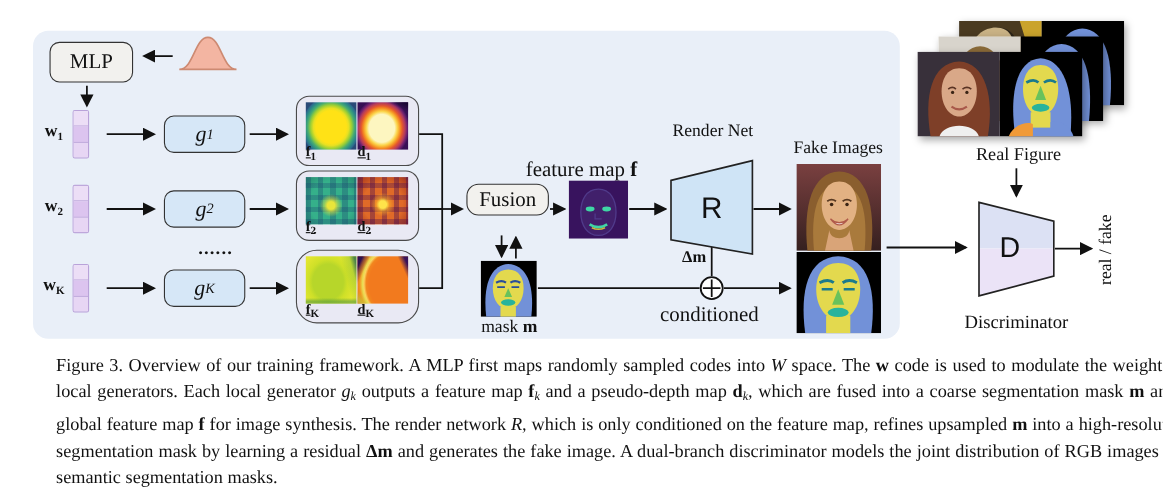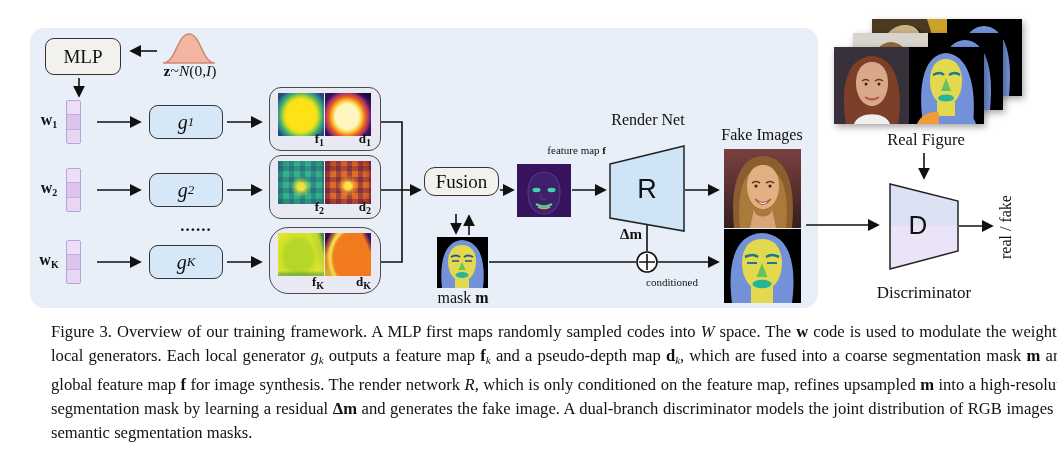--- a/index.html
+++ b/index.html
@@ -20,21 +20,21 @@
   .wv1{left:66px;top:100px;} .wv2{left:66px;top:168px;} .wvk{left:66px;top:240px;}
   .wvec span{flex:1;border-bottom:1px solid #c3aede;}
   .wvec span:nth-child(1){background:#ecdef6;}
   .wvec span:nth-child(2){background:#dcc4ef;}
   .wvec span:nth-child(3){background:#e7d6f4;border-bottom:none;}
   .dots{left:158px;top:216px;width:76px;text-align:center;font-size:17px;font-weight:bold;letter-spacing:1px;}
   .fgroup{width:112px;background:#e9e9f4;border:1.5px solid #4a4a4a;border-radius:12px;box-sizing:border-box;}
   .fg1{left:269px;top:87px;height:64px;} .fg2{left:269px;top:155px;height:64px;} .fgk{left:269px;top:227px;height:67px;border-radius:19px;}
   .fimg{position:absolute;top:5px;width:46px;height:43px;}
   .fimg.l{left:8px;} .fimg.r{left:55px;}
-  .flab{position:absolute;bottom:0px;width:46px;text-align:right;font-weight:bold;font-size:13px;line-height:15px;}
+  .flab{position:absolute;bottom:0px;width:46px;text-align:left;font-weight:bold;font-size:13px;line-height:15px;text-decoration:underline;}
   .flab.l{left:8px;} .flab.r{left:55px;}
   .sub{font-size:10px;vertical-align:-3px;}
   .gsub{font-size:13px;font-style:italic;vertical-align:-4px;}
   
   .img-f1{background:radial-gradient(ellipse 58% 66% at 50% 52%,#ffe216 0 52%,#e8e022 60%,#9ccf35 70%,#47ab72 80%,#2e8e85 88%,#2c6b8e 96%,#2a4a78 100%);}
   .img-d1{background:linear-gradient(205deg,rgba(20,5,45,.9) 0 3%,transparent 14%),
           radial-gradient(ellipse 55% 64% at 48% 55%,#fdf6c0 0 46%,#fbd44a 56%,#f59122 66%,#e4572e 74%,#b13a5e 84%,#6c2070 92%,#371055 100%);}
   .img-f2{background:radial-gradient(circle at 50% 60%,#e9e53a 0 10%,rgba(233,229,58,.5) 18%,transparent 30%),
           repeating-linear-gradient(90deg,rgba(24,60,110,.30) 0 5px,transparent 5px 11px),
           repeating-linear-gradient(0deg,rgba(24,60,110,.28) 0 5px,transparent 5px 11px),
@@ -44,21 +44,21 @@
           repeating-linear-gradient(0deg,rgba(70,10,80,.34) 0 5px,transparent 5px 11px),
           radial-gradient(ellipse at 50% 55%,#e06a28 0 55%,#b5431f 85%,#7c2a3a 100%);}
   .img-fk{background:linear-gradient(0deg,rgba(60,140,70,.5) 0 5%,transparent 12%),
           linear-gradient(255deg,rgba(30,100,80,.75) 0 4%,rgba(90,170,60,.3) 12%,transparent 26%),
           radial-gradient(ellipse 55% 68% at 44% 54%,#b7d62a 0 55%,#cfe028 70%,#e3e630 100%);}
   .img-dk{background:linear-gradient(115deg,#2c0f50 0 7%,rgba(44,15,80,.5) 11%,transparent 18%),
           linear-gradient(245deg,#3a1258 0 6%,transparent 15%),
           linear-gradient(45deg,rgba(190,210,60,.6) 0 6%,transparent 14%),
           radial-gradient(ellipse 72% 95% at 66% 58%,#f27a1e 0 60%,#f2861e 68%,#fbd25e 74%,#e8dc52 78%,#f2931e 86%,#e2681c 100%);}
   .lbl{font-size:16px;text-align:center;}
-  .lbl-sm{font-size:11px;text-align:right;}
+  .lbl-sm{font-size:19px;text-align:left;}
   .bold{font-weight:bold;}
   .ital{font-style:italic;}
   .zlab{left:134px;top:62px;width:112px;text-align:center;font-size:15.5px;}
   .bigletter{font-family:"Liberation Sans",sans-serif;font-size:27px;display:flex;align-items:center;justify-content:center;color:#111;}
   .vert{writing-mode:vertical-rl;transform:rotate(180deg);text-align:center;font-size:16px;}
   .stackpair{position:absolute;width:150px;height:77px;box-shadow:2px 3px 7px rgba(0,0,0,.35);display:flex;}
   .caption{left:13px;top:320px;width:1031px;font-size:16.6px;line-height:24.3px;text-align:justify;margin-left:38px;}
   .cs-i{font-style:italic;} .cs-b{font-weight:bold;} .cs-is{font-style:italic;font-size:11px;vertical-align:-3px;}
   svg{display:block;}
 </style>
@@ -101,23 +101,20 @@
       <path d="M647,254 V270 M639,262 H655"></path>
     </g>
   </svg>
 
   <div class="abs box graybox mlp">
       <span>MLP</span>
     </div>
   <svg class="abs" style="left:161px;top:29px;" width="56" height="36">
     <path d="M2,34 C15,34 16,5 28,5 C40,5 41,34 54,34 Z" fill="var(--gaussian-fill)" stroke="var(--gaussian-stroke)" stroke-width="1.5"></path>
   </svg>
-  <div class="abs zlab">
-    <span class="bold">z</span><span>~</span><span class="ital">N</span><span>(0,</span><span class="ital">I</span><span>)</span>
-  </div>
 
   <div class="abs wlab w1"><span>w</span><span class="sub">1</span></div>
   <div class="abs wlab w2"><span>w</span><span class="sub">2</span></div>
   <div class="abs wlab wk"><span>w</span><span class="sub">K</span></div>
   <div class="abs wvec wv1">
       <span></span>
       <span></span>
       <span></span>
     </div>
   <div class="abs wvec wv2">

